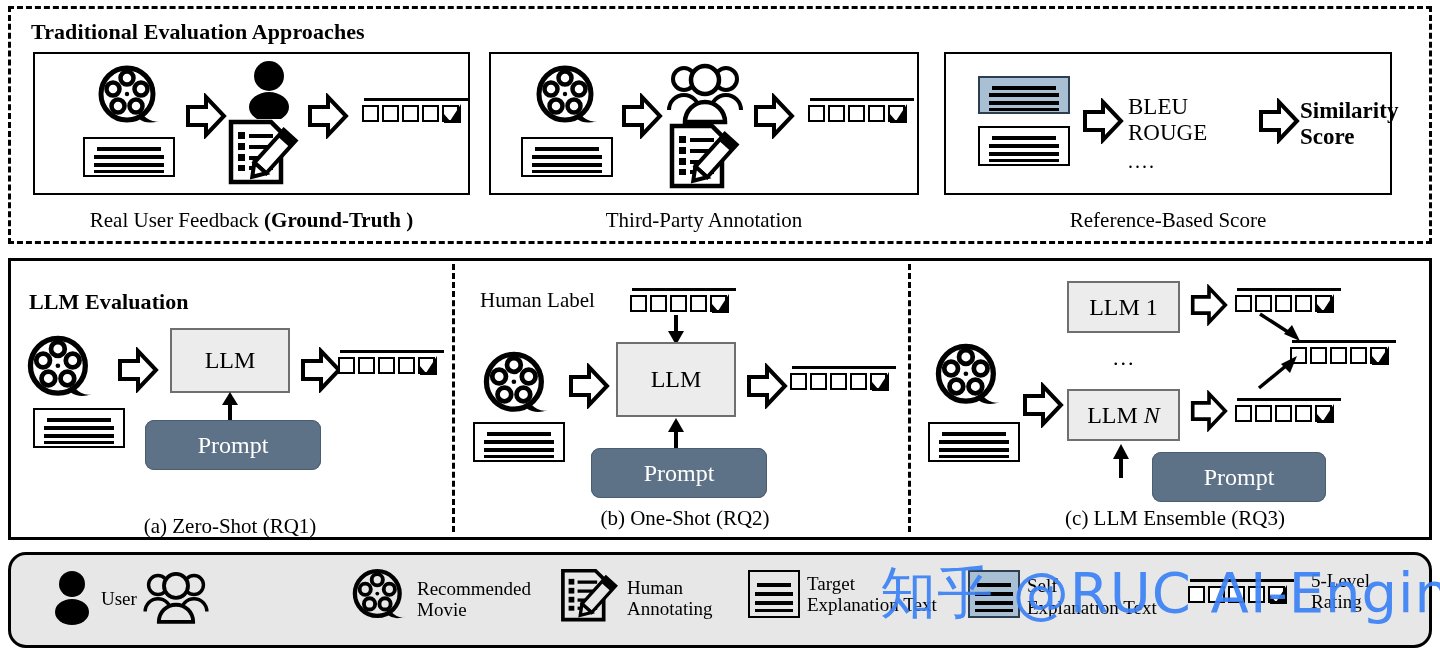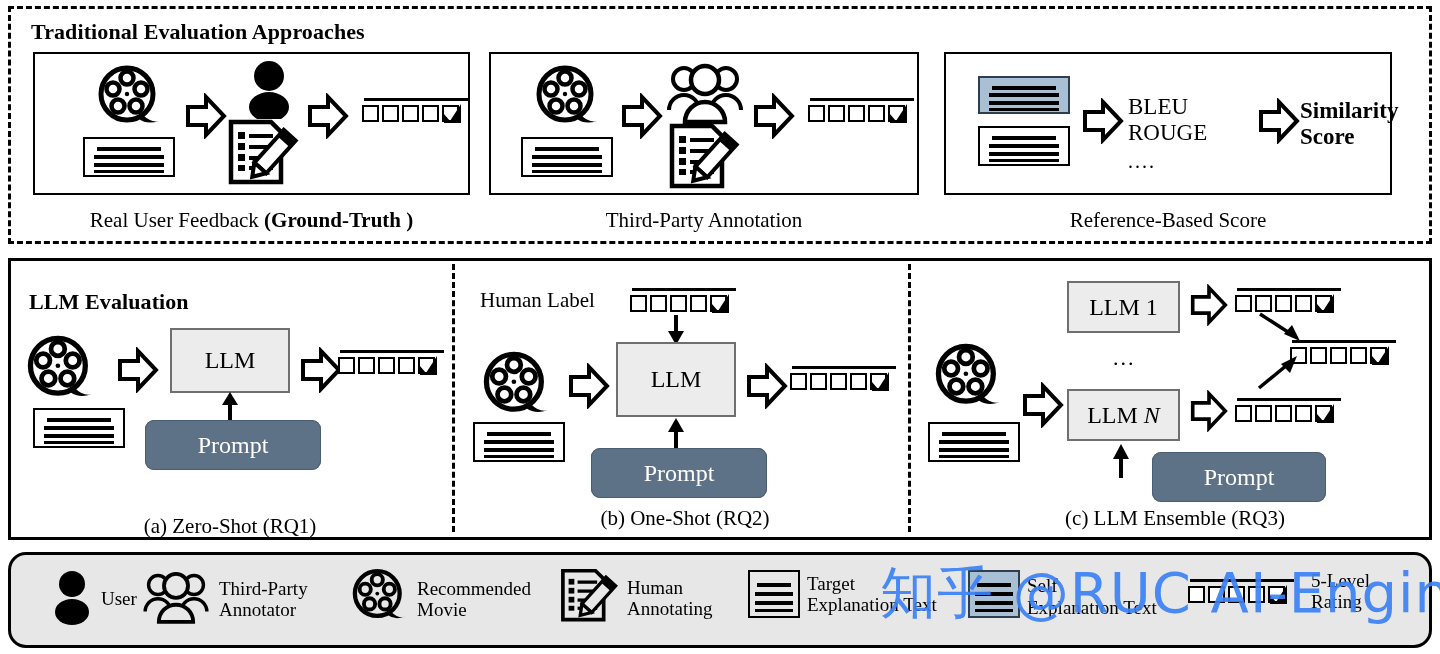--- a/index.html
+++ b/index.html
@@ -578,24 +578,20 @@
   <div class="legend-item" style="left:140px;top:566px;">
     <span>
       <svg width="72" height="62" viewBox="0 0 84 66">
         <circle cx="21" cy="19" r="11" fill="none" stroke="#000" stroke-width="4"></circle>
         <path d="M6 50 a15 15 0 0 1 30 0" fill="none" stroke="#000" stroke-width="4"></path>
         <circle cx="63" cy="19" r="11" fill="none" stroke="#000" stroke-width="4"></circle>
         <path d="M48 50 a15 15 0 0 1 30 0" fill="none" stroke="#000" stroke-width="4"></path>
         <circle cx="42" cy="20" r="14" fill="#e7e7e7" stroke="#000" stroke-width="4.5"></circle>
         <path d="M22 62 a20 20 0 0 1 40 0 Z" fill="#e7e7e7" stroke="#000" stroke-width="4.5"></path>
       </svg>
-    </span>
-    <span class="legend-text">
-      <div>Third-Party</div>
-      <div>Annotator</div>
     </span>
   </div>
 
   <div class="legend-item" style="left:558px;top:566px;">
     <span>
       <svg width="62" height="60" viewBox="0 0 76 70">
         <path d="M6 4 L46 4 L56 14 L56 64 L6 64 Z" fill="#e7e7e7" stroke="#000" stroke-width="4.5"></path>
         <rect x="13" y="14" width="7" height="7" fill="#000"></rect>
         <rect x="13" y="25" width="7" height="7" fill="#000"></rect>
         <rect x="13" y="36" width="7" height="7" fill="#000"></rect>

